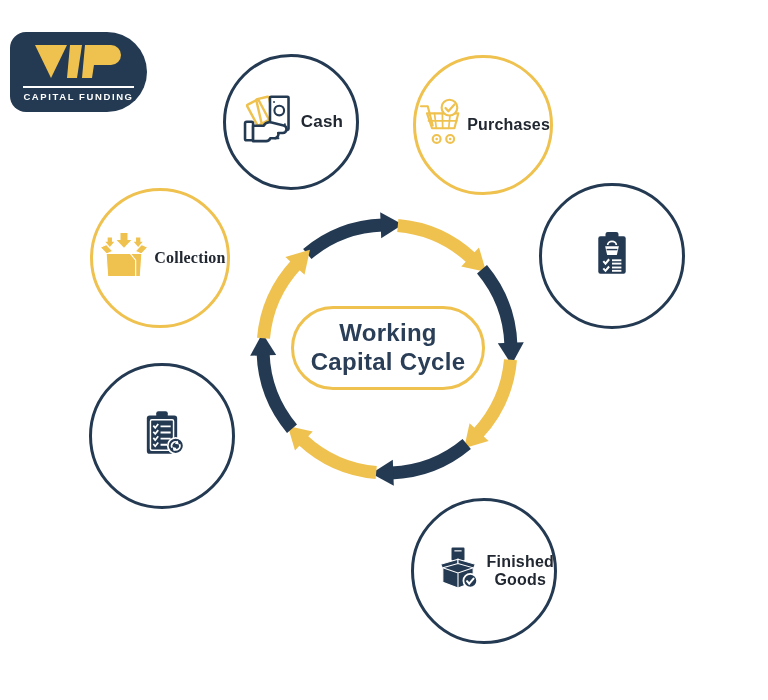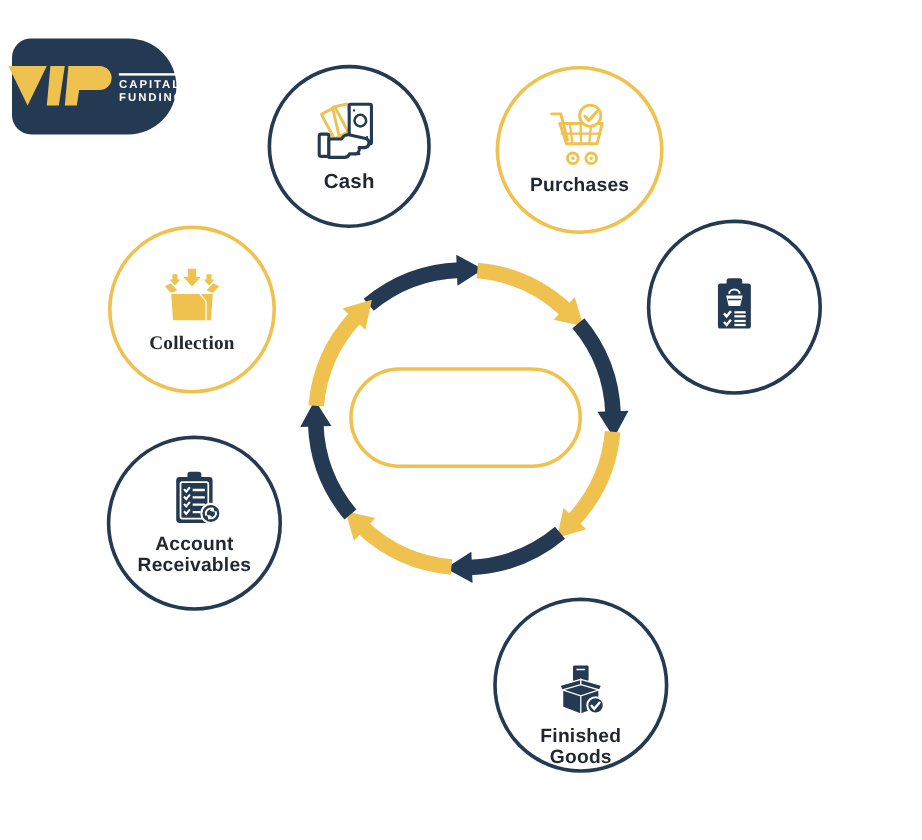--- a/index.html
+++ b/index.html
@@ -7,21 +7,21 @@
   .canvas{
     position:relative; width:768px; height:700px; overflow:hidden;
     background:var(--bg,#fff);
     font-family:"Liberation Sans", sans-serif;
   }
   
   .logo{
     position:absolute; left:10px; top:32px; width:137px; height:80px;
     background:var(--navy,#243A52);
     border-radius:16px 40px 40px 16px;
-    display:flex; flex-direction:row; align-items:center; justify-content:center;
+    display:flex; flex-direction:column; align-items:center; justify-content:center;
   }
   .logo-brand{ line-height:1; height:40px; }
   .logo-tagline{
     margin-top:4px; color:#fff; font-size:9.5px; font-weight:bold;
     letter-spacing:1.6px; border-top:2px solid #fff; padding-top:2.5px;
   }
   
   .center-pill{
     position:absolute; left:388px; top:348px; width:188px; height:78px;
     transform:translate(-50%,-50%);
@@ -29,21 +29,21 @@
     display:flex; flex-direction:column; align-items:center; justify-content:center;
   }
   .center-title{
     color:var(--center-text,#2B3E57); font-weight:bold; font-size:24px;
     line-height:1.2; letter-spacing:0.3px; text-align:center; white-space:nowrap;
   }
   
   .node{
     position:absolute; transform:translate(-50%,-50%);
     border-radius:50%; background:#fff;
-    display:flex; flex-direction:column; align-items:center; justify-content:center;
+    display:flex; flex-direction:row; align-items:center; justify-content:center;
     box-sizing:border-box;
   }
   .ring-navy{ border:3.5px solid var(--navy,#243A52); }
   .ring-yellow{ border:3.5px solid var(--yellow,#EFC14F); }
   .node svg{ display:block; margin-bottom:2px; }
   .node-label{
     font-weight:bold; font-size:16px; color:var(--label,#222831);
     text-align:center; line-height:1.14; letter-spacing:0.2px; white-space:nowrap;
   }
   
@@ -103,20 +103,22 @@
       <path class="arc stk-n" d="M292,428.7 A124,124 0 0 1 263.1,353.3"></path>
       <polygon class="fil-n" points="262.4,333.3 250.2,355.8 276.2,354.9"></polygon>
     </g>
     <g>
       <path class="arc stk-y" d="M263.5,338.2 A124,124 0 0 1 296.3,264.4"></path>
       <polygon class="fil-y" points="309.9,249.8 285.4,257 304.5,274.7"></polygon>
     </g>
   </svg>
 
   <div class="center-pill">
+    <div class="center-title">Working</div>
+    <div class="center-title">Capital Cycle</div>
   </div>
 
   <div class="node ring-navy" style="left:291px; top:122px; width:136px; height:136px;">
     <svg viewBox="0 0 72 72" width="62" height="58">
       <g fill="none" stroke-linejoin="round" stroke-linecap="round">
         <rect class="stk-y" x="13" y="11" width="16" height="29" rx="1.5" stroke-width="3" transform="rotate(-28 21 25.5)"></rect>
         <rect class="stk-y" x="22" y="7" width="16" height="31" rx="1.5" stroke-width="3" transform="rotate(-13 30 22.5)"></rect>
         <rect class="stk-n fil-w" x="36" y="6" width="23" height="41" rx="1.5" stroke-width="3.2"></rect>
         <circle class="stk-n" cx="47.5" cy="23" r="6" stroke-width="2.6"></circle>
         <circle class="fil-n" cx="41" cy="12.5" r="1.2" stroke="none"></circle>
@@ -191,24 +193,20 @@
       <rect class="fil-n" x="28" y="3" width="16" height="10" rx="3"></rect>
       <rect class="stk-w" fill="none" stroke-width="2" x="20" y="15" width="32" height="42" rx="2"></rect>
       <path class="stk-w" fill="none" stroke-width="2.4" d="M24,23 l2.6,3 4.2,-5.2 M24,31.5 l2.6,3 4.2,-5.2 M24,40 l2.6,3 4.2,-5.2 M24,48.5 l2.6,3 4.2,-5.2"></path>
       <path class="stk-w" fill="none" stroke-width="2.6" d="M34,24 h14 M34,32.5 h14 M34,41 h14 M34,49.5 h9"></path>
       <circle class="fil-n stk-w" stroke-width="2.4" cx="55" cy="51" r="11"></circle>
       <path class="stk-w" fill="none" stroke-width="2.3" d="M49.8,53.5 a5.6,5.6 0 0 1 8,-7.2"></path>
       <polygon class="fil-w" points="57.5,43.5 59.5,49.3 53.8,48"></polygon>
       <path class="stk-w" fill="none" stroke-width="2.3" d="M60.2,48.5 a5.6,5.6 0 0 1 -8,7.2"></path>
       <polygon class="fil-w" points="52.5,58.5 50.5,52.7 56.2,54"></polygon>
     </svg>
-    <div class="node-label">
-      <div>Account</div>
-      <div>Receivables</div>
-    </div>
   </div>
 
   <div class="node ring-yellow" style="left:160px; top:258px; width:140px; height:140px;font-family:Liberation Serif, serif;">
     <svg viewBox="0 0 72 72" width="60" height="56">
       <polygon class="fil-y" points="31.5,5 40.5,5 40.5,14 45.5,14 36,24 26.5,14 31.5,14"></polygon>
       <polygon class="fil-y" points="15,11 20.5,11 20.5,16.5 23.5,16.5 17.75,23 12,16.5 15,16.5"></polygon>
       <polygon class="fil-y" points="51.5,11 57,11 57,16.5 60,16.5 54.25,23 48.5,16.5 51.5,16.5"></polygon>
       <polygon class="fil-y stk-w" stroke-width="1.4" points="13.5,32 5.5,23.5 13.5,20 21.5,28.5"></polygon>
       <polygon class="fil-y stk-w" stroke-width="1.4" points="58.5,32 66.5,23.5 58.5,20 50.5,28.5"></polygon>
       <polygon class="fil-y stk-w" stroke-width="1.4" points="13,31.5 59,31.5 57,61 15,61"></polygon>

